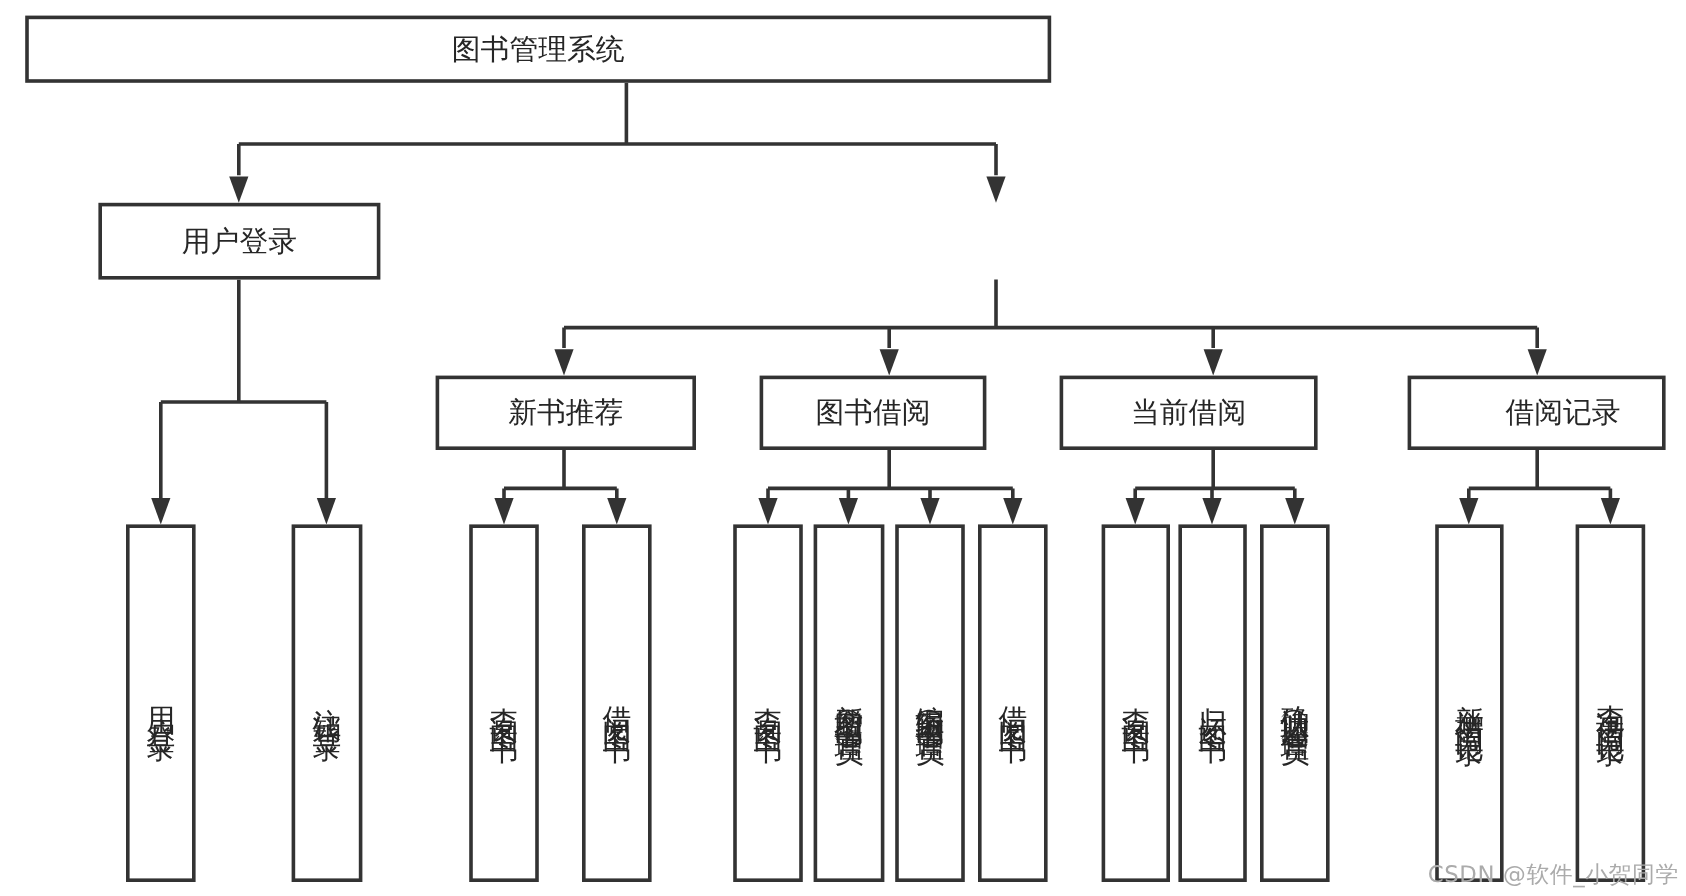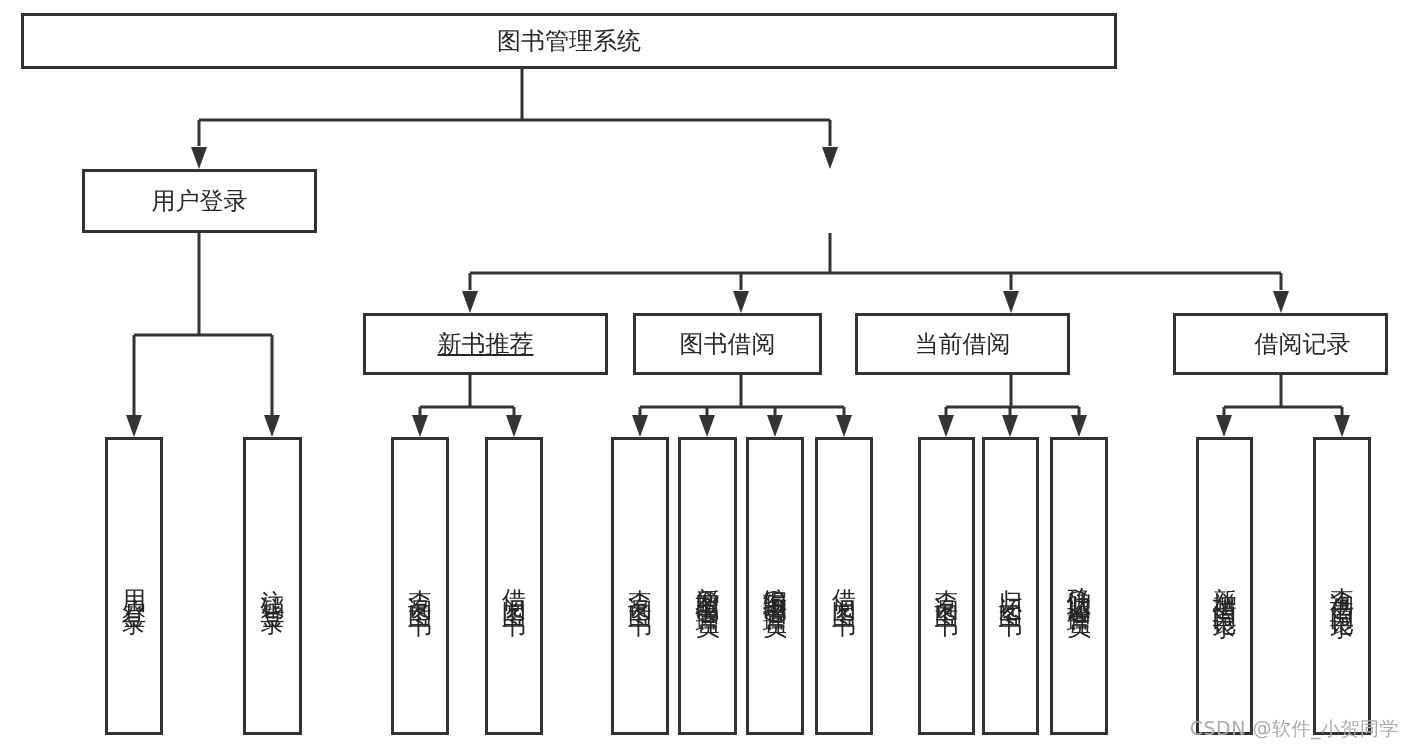--- a/index.html
+++ b/index.html
@@ -95,27 +95,27 @@
       <polygon points="767,415 783,415 775,437"></polygon>
       <polygon points="836,415 852,415 844,437"></polygon>
       <polygon points="938,415 954,415 946,437"></polygon>
       <polygon points="1002,415 1018,415 1010,437"></polygon>
       <polygon points="1071,415 1087,415 1079,437"></polygon>
       <polygon points="1216,415 1232,415 1224,437"></polygon>
       <polygon points="1334,415 1350,415 1342,437"></polygon>
     </g>
   </svg>
 
-  <div class="node" style="left:21px; top:13px; width:1096px; height:56px;">图书管理系统</div>
+  <div class="node" style="left:21px; top:13px; width:855px; height:56px;">图书管理系统</div>
 
   <div class="node" style="left:82px; top:169px; width:235px; height:64px;">用户登录</div>
 
-  <div class="node" style="left:363px; top:313px; width:245px; height:62px;text-decoration:underline;">新书推荐</div>
+  <div class="node" style="left:363px; top:313px; width:217px; height:62px;">新书推荐</div>
   <div class="node" style="left:633px; top:313px; width:189px; height:62px;">图书借阅</div>
-  <div class="node" style="left:855px; top:313px; width:215px; height:62px;">当前借阅</div>
+  <div class="node" style="left:883px; top:313px; width:215px; height:62px;">当前借阅</div>
   <div class="node" style="left:1173px; top:313px; width:215px; height:62px;padding-left:44px;">借阅记录</div>
 
   <div class="node leaf ls4" style="left:105px; top:437px; width:58px; height:298px;">
     <span>用户登录</span>
   </div>
   <div class="node leaf ls4" style="left:243px; top:437px; width:59px; height:298px;">
     <span>注销登录</span>
   </div>
 
   <div class="node leaf ls4" style="left:391px; top:437px; width:58px; height:298px;">

